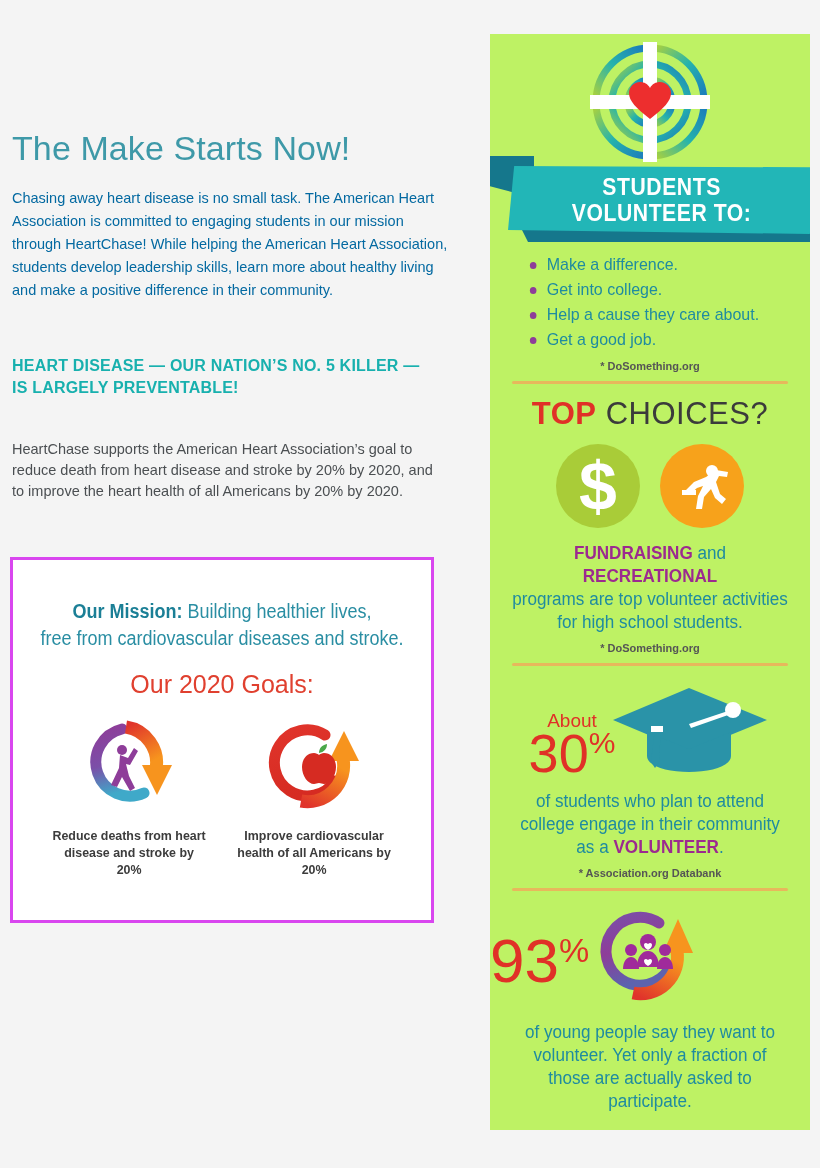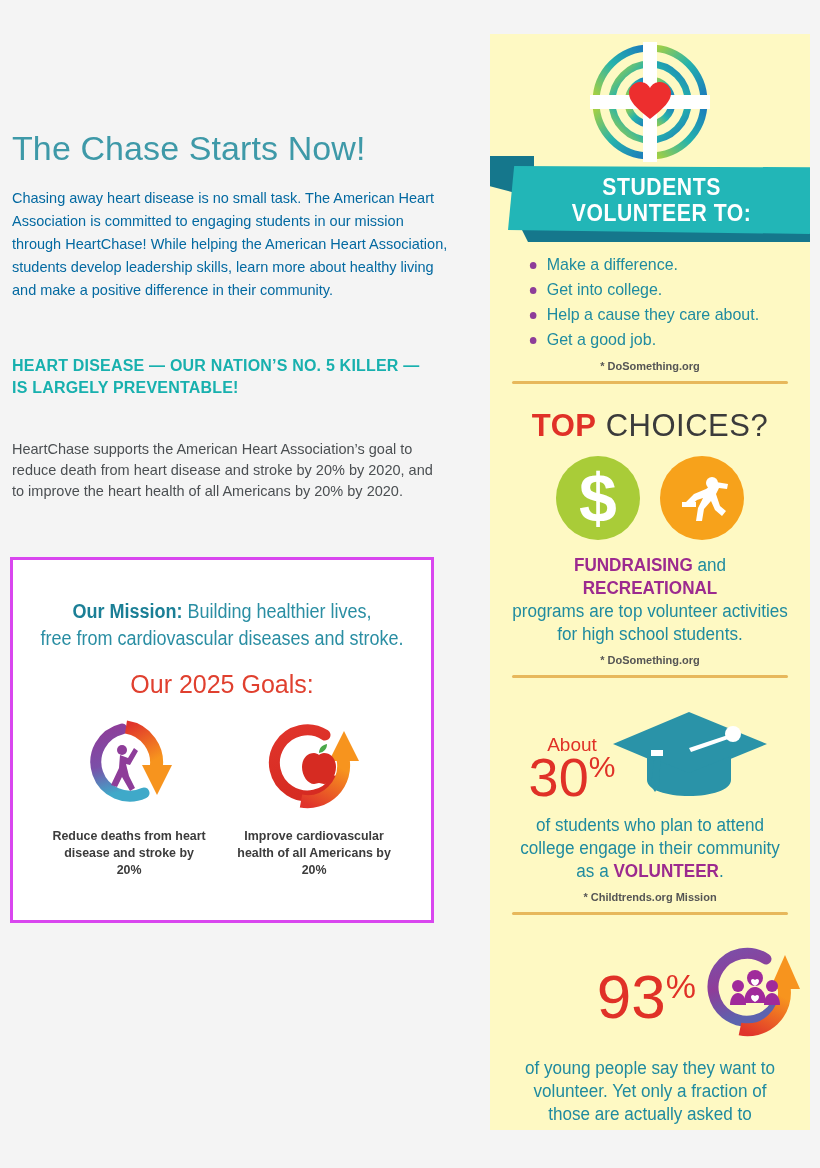--- a/index.html
+++ b/index.html
@@ -59,21 +59,21 @@
   .goal-icon{height:108px;display:flex;align-items:center;justify-content:center;}
   .goal-caption{
     font-family:"Liberation Sans Narrow","Liberation Sans",sans-serif;
     font-size:13.5px;font-weight:bold;line-height:17px;
     color:#3c3c3c;margin-top:6px;transform:scaleX(.92);
   }
   
   .right-panel{
     position:absolute;left:490px;top:34px;
     width:320px;height:1096px;
-    background:#fef9c3;overflow:hidden;
+    background:#bef264;overflow:hidden;
   }
   .logo-wrap{
     height:118px;display:flex;align-items:flex-start;justify-content:center;
     padding-top:6px;
   }
   
   .ribbon{
     position:relative;height:92px;margin-top:-8px;
   }
   .ribbon-shadow-l{
@@ -112,21 +112,21 @@
   }
   .source{
     text-align:center;font-size:11px;font-weight:bold;color:#555;
     font-family:"Liberation Sans Narrow","Liberation Sans",sans-serif;
     margin-top:8px;
   }
   .divider{
     height:3px;background:#e7b85c;margin:9px 22px 0 22px;border-radius:2px;
   }
   
-  .section{padding-top:20px;}
+  .section{padding-top:8px;}
   .top-choices-title{
     text-align:center;font-size:31px;font-weight:bold;
     font-family:"Liberation Sans Narrow","Liberation Sans",sans-serif;
     letter-spacing:.5px;margin-top:4px;
   }
   .top-choices-title .red{color:#e03127;}
   .top-choices-title .dark{color:#3b3b3b;font-weight:400;}
   .circles-row{
     display:flex;justify-content:center;gap:20px;margin-top:12px;
   }
@@ -162,49 +162,49 @@
   .stat-big .pct{font-size:30px;vertical-align:top;line-height:34px;}
   .body-text{
     text-align:center;
     font-family:"Liberation Sans Narrow","Liberation Sans",sans-serif;
     font-size:18px;line-height:23px;color:#1f8ba0;
     padding:0 16px;margin-top:6px;transform:scaleX(.95);
   }
   .body-text b{color:#9c2a8f;}
   
   .stat-row2{
-    display:flex;align-items:center;justify-content:flex-end;
+    display:flex;align-items:center;justify-content:flex-start;
     margin-top:8px;height:108px;gap:4px;
   }
   .stat-big2{
     color:#e03127;font-size:62px;line-height:62px;font-weight:400;
   }
   .stat-big2 .pct{font-size:34px;vertical-align:top;line-height:40px;}
 </style>
 </head>
 <body>
 
 <div class="left-col">
 
-  <h1 class="page-title">The Chase Starts Now!</h1>
+  <h1 class="page-title">The Make Starts Now!</h1>
 
   <p class="intro-para">Chasing away heart disease is no small task. The American Heart Association is committed to engaging students in our mission through HeartChase! While helping the American Heart Association, students develop leadership skills, learn more about healthy living and make a positive difference in their community.</p>
 
   <h2 class="sub-head">HEART DISEASE — OUR NATION’S NO. 5 KILLER — IS LARGELY PREVENTABLE!</h2>
 
   <p class="goal-para">HeartChase supports the American Heart Association’s goal to reduce death from heart disease and stroke by 20% by 2020, and to improve the heart health of all Americans by 20% by 2020.</p>
 
   <div class="mission-box">
 
     <div class="mission-line">
       <b>Our Mission:</b><span> Building healthier lives,</span><br>
       <span>free from cardiovascular diseases and stroke.</span>
     </div>
 
-    <div class="goals-title">Our 2025 Goals:</div>
+    <div class="goals-title">Our 2020 Goals:</div>
 
     <div class="goals-row">
 
       <div class="goal-item">
         <div class="goal-icon">
           <svg width="108" height="100" viewBox="0 0 108 100">
             <defs>
               <linearGradient id="g-purple" x1="0" y1="0" x2="0.2" y2="1">
                 <stop offset="0" stop-color="#8e3d99"></stop>
                 <stop offset="0.55" stop-color="#7b4fa8"></stop>
@@ -359,21 +359,21 @@
           <path d="M78 44 L120 30 L120 34 L80 48 z" fill="#ffffff"></path>
           <circle cx="122" cy="30" r="8" fill="#ffffff"></circle>
           <path d="M44 48 l6 0 l-2 34 l-4 6 l-4 -6 z" fill="#2a93a8"></path>
           <rect x="40" y="46" width="12" height="6" fill="#ffffff"></rect>
         </svg>
       </div>
     </div>
     <div class="body-text">
       <span>of students who plan to attend college engage in their community as a </span><b>VOLUNTEER</b><span>.</span>
     </div>
-    <div class="source">* Childtrends.org Mission</div>
+    <div class="source">* Association.org Databank</div>
     <div class="divider"></div>
   </div>
 
   <div class="section">
     <div class="stat-row2">
       <div class="stat-big2">
         <span>93</span><span class="pct">%</span>
       </div>
       <div>
         <svg width="110" height="104" viewBox="0 0 110 104">

